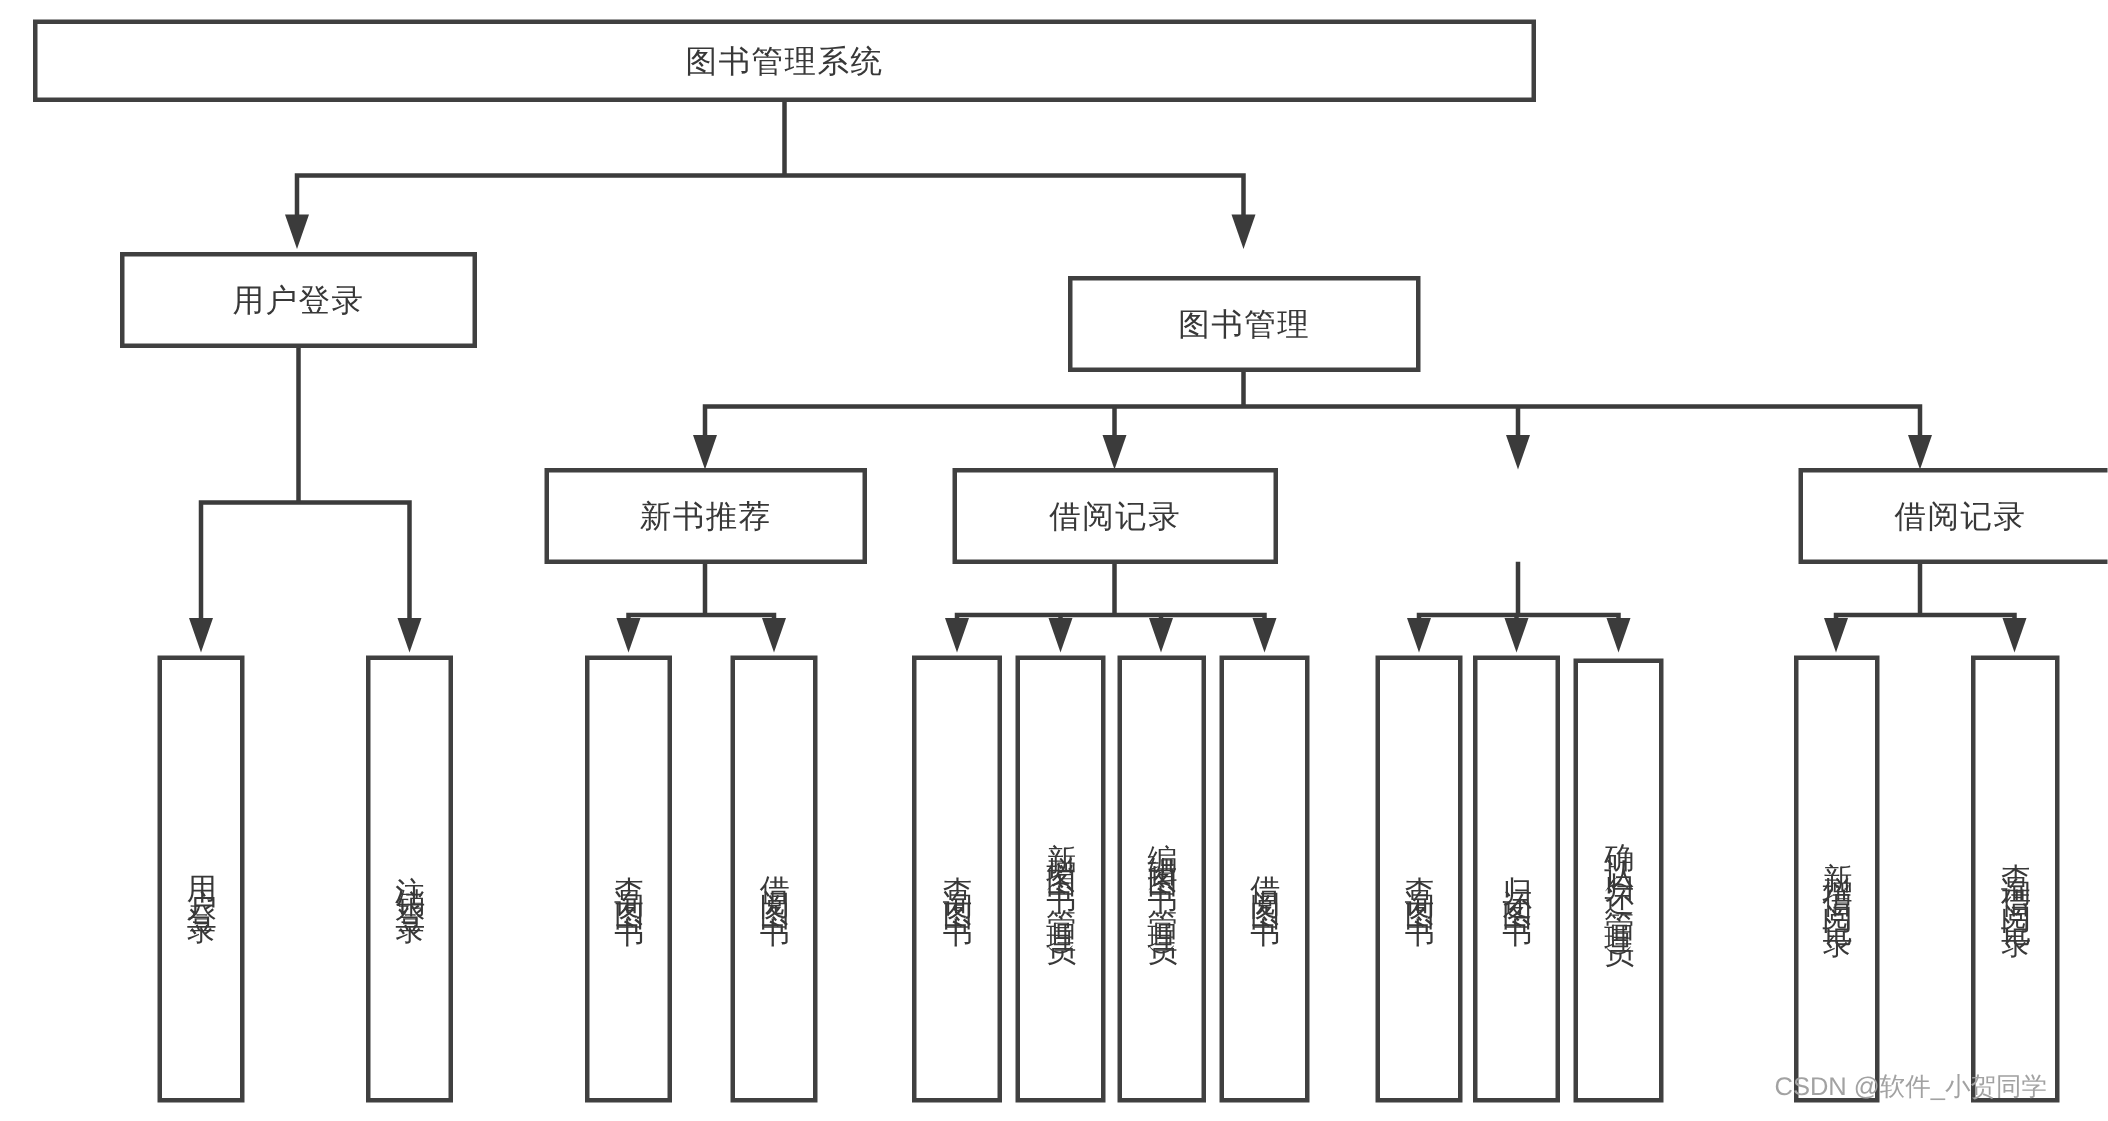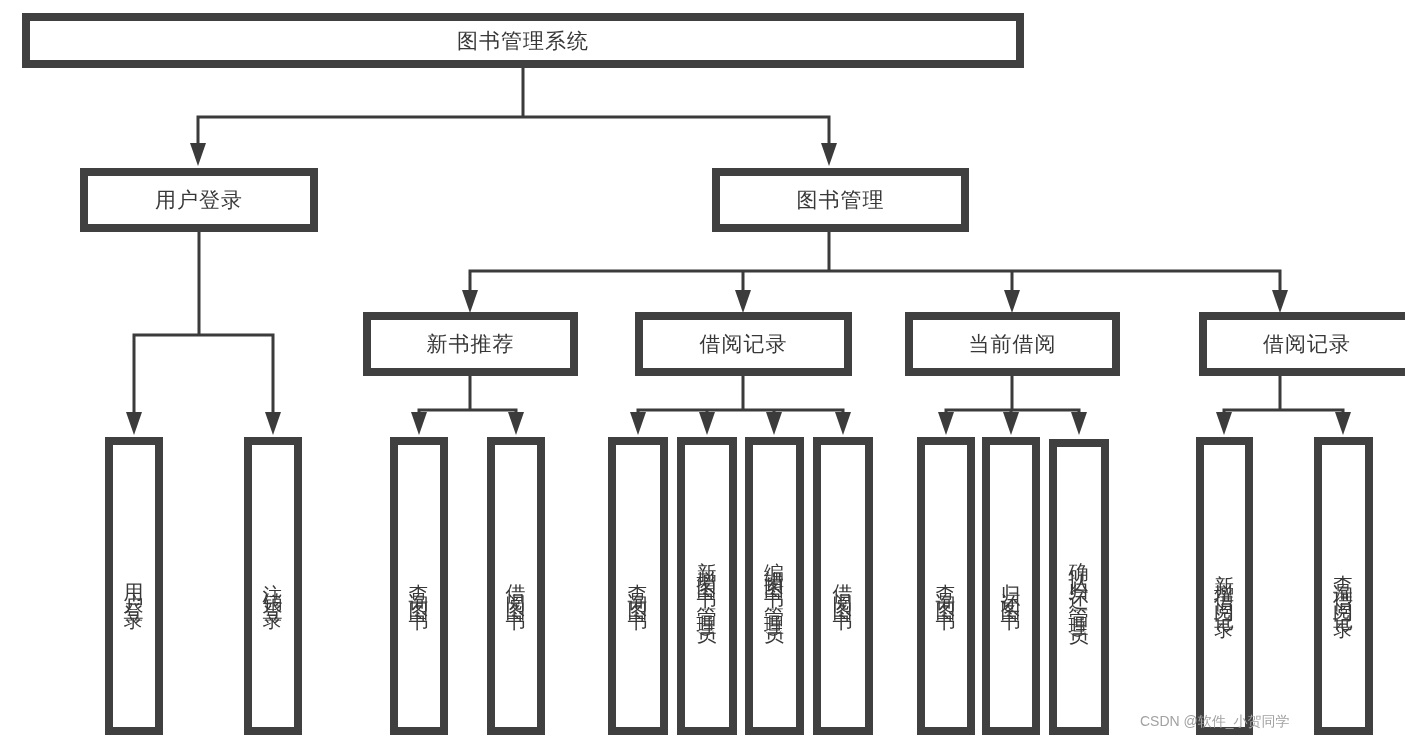--- a/index.html
+++ b/index.html
@@ -17,45 +17,45 @@
   #connectors {
     position: absolute;
     left: 0; top: 0;
     width: 1405px;
     height: 747px;
     z-index: 1;
   }
   .node {
     position: absolute;
     box-sizing: border-box;
-    border: 8px solid #404040;
+    border: 3px solid #404040;
     background: #ffffff;
     display: flex;
     align-items: center;
     justify-content: center;
     color: #383838;
     font-size: 21px;
     letter-spacing: 1px;
     z-index: 2;
   }
   .node .lbl { white-space: nowrap; }
   .leaf .lbl {
     writing-mode: vertical-rl;
     text-orientation: mixed;
     letter-spacing: 9px;
     font-size: 20px;
     line-height: 1;
   }
   .watermark {
     position: absolute;
-    left: 1140px;
+    left: 1183px;
     top: 713px;
     z-index: 3;
     color: #a2a2a2;
-    font-size: 14px;
+    font-size: 17px;
     white-space: nowrap;
   }
 </style>
 </head>
 <body>
 
 <div id="stage">
 
   <svg id="connectors" viewBox="0 0 1405 747" xmlns="http://www.w3.org/2000/svg">
     <defs>
@@ -91,32 +91,29 @@
     </g>
   </svg>
 
   <div class="node" style="left:22px; top:13px; width:1002px; height:55px;">
     <span class="lbl">图书管理系统</span>
   </div>
 
   <div class="node" style="left:80px; top:168px; width:238px; height:64px;">
     <span class="lbl">用户登录</span>
   </div>
-  <div class="node" style="left:712px; top:168px; width:257px; height:64px;">
+  <div class="node" style="left:712px; top:184px; width:235px; height:64px;">
     <span class="lbl">图书管理</span>
   </div>
 
   <div class="node" style="left:363px; top:312px; width:215px; height:64px;">
     <span class="lbl">新书推荐</span>
   </div>
   <div class="node" style="left:635px; top:312px; width:217px; height:64px;">
     <span class="lbl">借阅记录</span>
-  </div>
-  <div class="node" style="left:905px; top:312px; width:215px; height:64px;">
-    <span class="lbl">当前借阅</span>
   </div>
   <div class="node" style="left:1172px; top:312px; width:216px; height:64px;margin-left:27px;">
     <span class="lbl">借阅记录</span>
   </div>
 
   <div class="node leaf" style="left:105px; top:437px; width:58px; height:298px;">
     <span class="lbl">用户登录</span>
   </div>
   <div class="node leaf" style="left:244px; top:437px; width:58px; height:298px;">
     <span class="lbl">注销登录</span>

